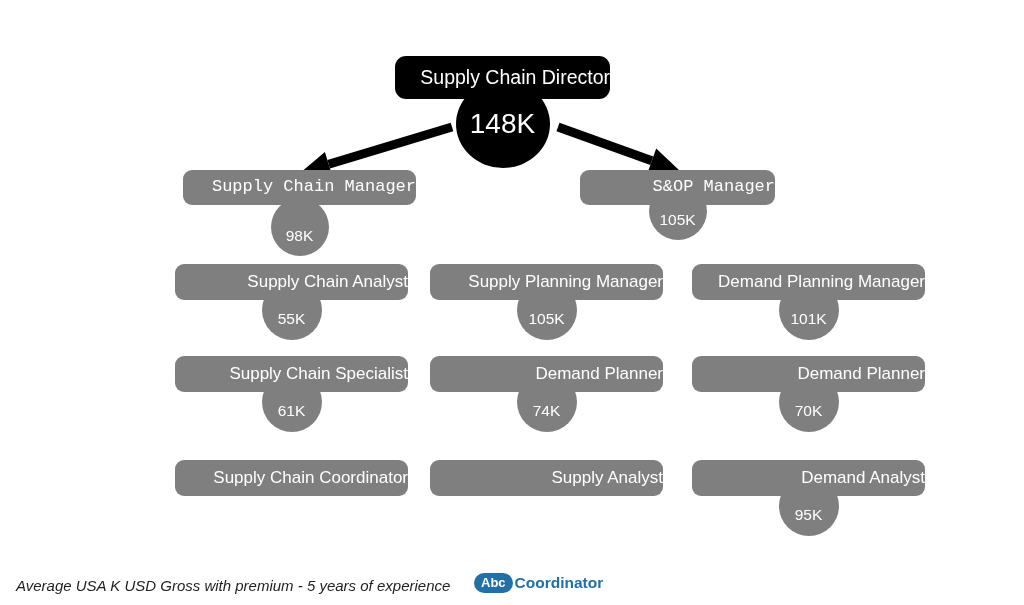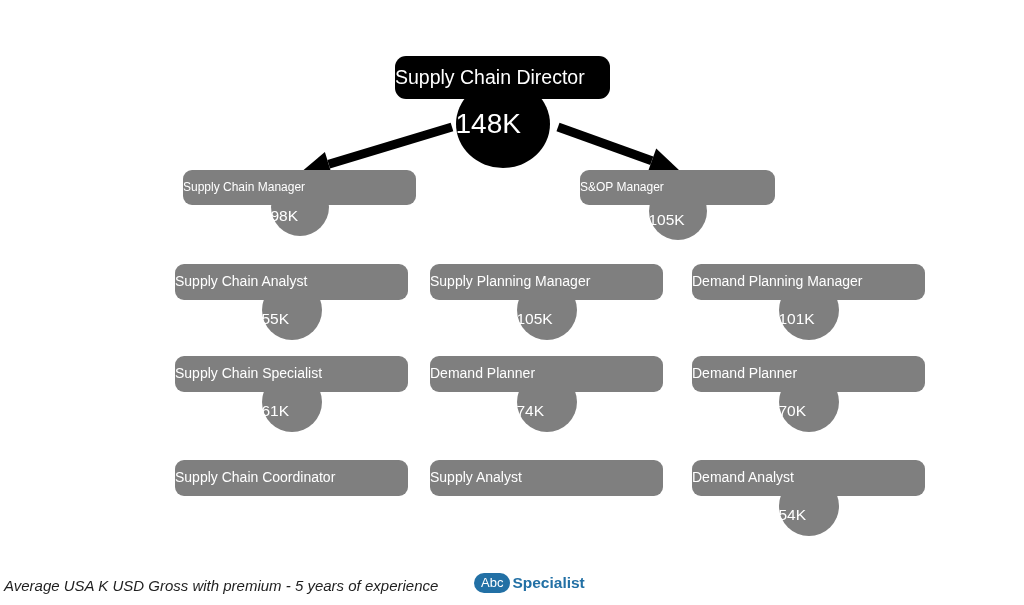--- a/index.html
+++ b/index.html
@@ -3,57 +3,57 @@
 <meta charset="utf-8">
 <style>
   html,body{margin:0;padding:0;background:#ffffff;}
   body{font-family:"Liberation Sans","DejaVu Sans",sans-serif;}
   #canvas{position:relative;width:1024px;height:605px;background:#ffffff;overflow:hidden;}
 
   
   .node{position:absolute;}
   .node .box{
     position:relative;z-index:1;background:#7f7f7f;color:#ffffff;
-    border-radius:9px;display:flex;align-items:center;justify-content:flex-start;
+    border-radius:9px;display:flex;align-items:center;justify-content:flex-end;
     text-align:center;line-height:1.1;
   }
   .node .bubble{
     position:absolute;left:50%;transform:translateX(-50%);z-index:0;
     background:#7f7f7f;color:#ffffff;border-radius:50%;
-    display:flex;align-items:flex-end;justify-content:flex-start;
+    display:flex;align-items:flex-end;justify-content:center;
     box-sizing:border-box;
   }
 
   
   .node.director .box{background:#000000;height:43px;font-size:19.5px;border-radius:11px;}
   .node.director .bubble{
     background:#000000;width:94px;height:88px;top:24px;
     align-items:center;font-size:28px;padding-bottom:0;
   }
 
   
-  .node.manager .box{height:35px;font-size:12px;}
-  .node.manager .bubble{width:58px;height:58px;top:8px;font-size:15.5px;padding-bottom:11px;}
+  .node.manager .box{height:35px;font-size:17px;font-family:Liberation Mono, monospace;}
+  .node.manager .bubble{width:58px;height:58px;top:28px;font-size:15.5px;padding-bottom:11px;}
 
   
   .node.role{width:233px;}
-  .node.role .box{height:36px;font-size:14px;}
+  .node.role .box{height:36px;font-size:17px;}
   .node.role .bubble{width:60px;height:60px;top:16px;font-size:15.5px;padding-bottom:12px;}
 
   
   #arrows{position:absolute;left:0;top:0;pointer-events:none;}
 
   
   .footer-note{
-    position:absolute;left:4px;top:577px;font-style:italic;
+    position:absolute;left:16px;top:577px;font-style:italic;
     font-size:15px;color:#1f1f1f;white-space:nowrap;
   }
   .brand{position:absolute;left:474px;top:573px;display:flex;align-items:center;}
   .brand .badge{
-    background:#2270a5;color:#ffffff;font-weight:400;font-size:13px;
+    background:#2270a5;color:#ffffff;font-weight:700;font-size:13px;
     padding:2px 7px;border-radius:10px;line-height:1.2;
   }
   .brand .name{color:#2270a5;font-weight:700;font-size:15.5px;margin-left:2px;letter-spacing:0;}
 </style>
 </head>
 <body>
 
 <div id="canvas">
 
   <svg id="arrows" width="1024" height="605" viewBox="0 0 1024 605">
@@ -149,27 +149,27 @@
   <div class="node role" style="left:692px;top:356px;">
     <div class="bubble">
       <span>70K</span>
     </div>
     <div class="box">
       <span>Demand Planner</span>
     </div>
   </div>
   <div class="node role" style="left:692px;top:460px;">
     <div class="bubble">
-      <span>54K</span>
+      <span>95K</span>
     </div>
     <div class="box">
       <span>Demand Analyst</span>
     </div>
   </div>
 
   <div class="footer-note">Average USA K USD Gross with premium - 5 years of experience</div>
 
   <div class="brand">
     <span class="badge">Abc</span>
-    <span class="name">Specialist</span>
+    <span class="name">Coordinator</span>
   </div>
 
 </div>
 
 </body></html>

